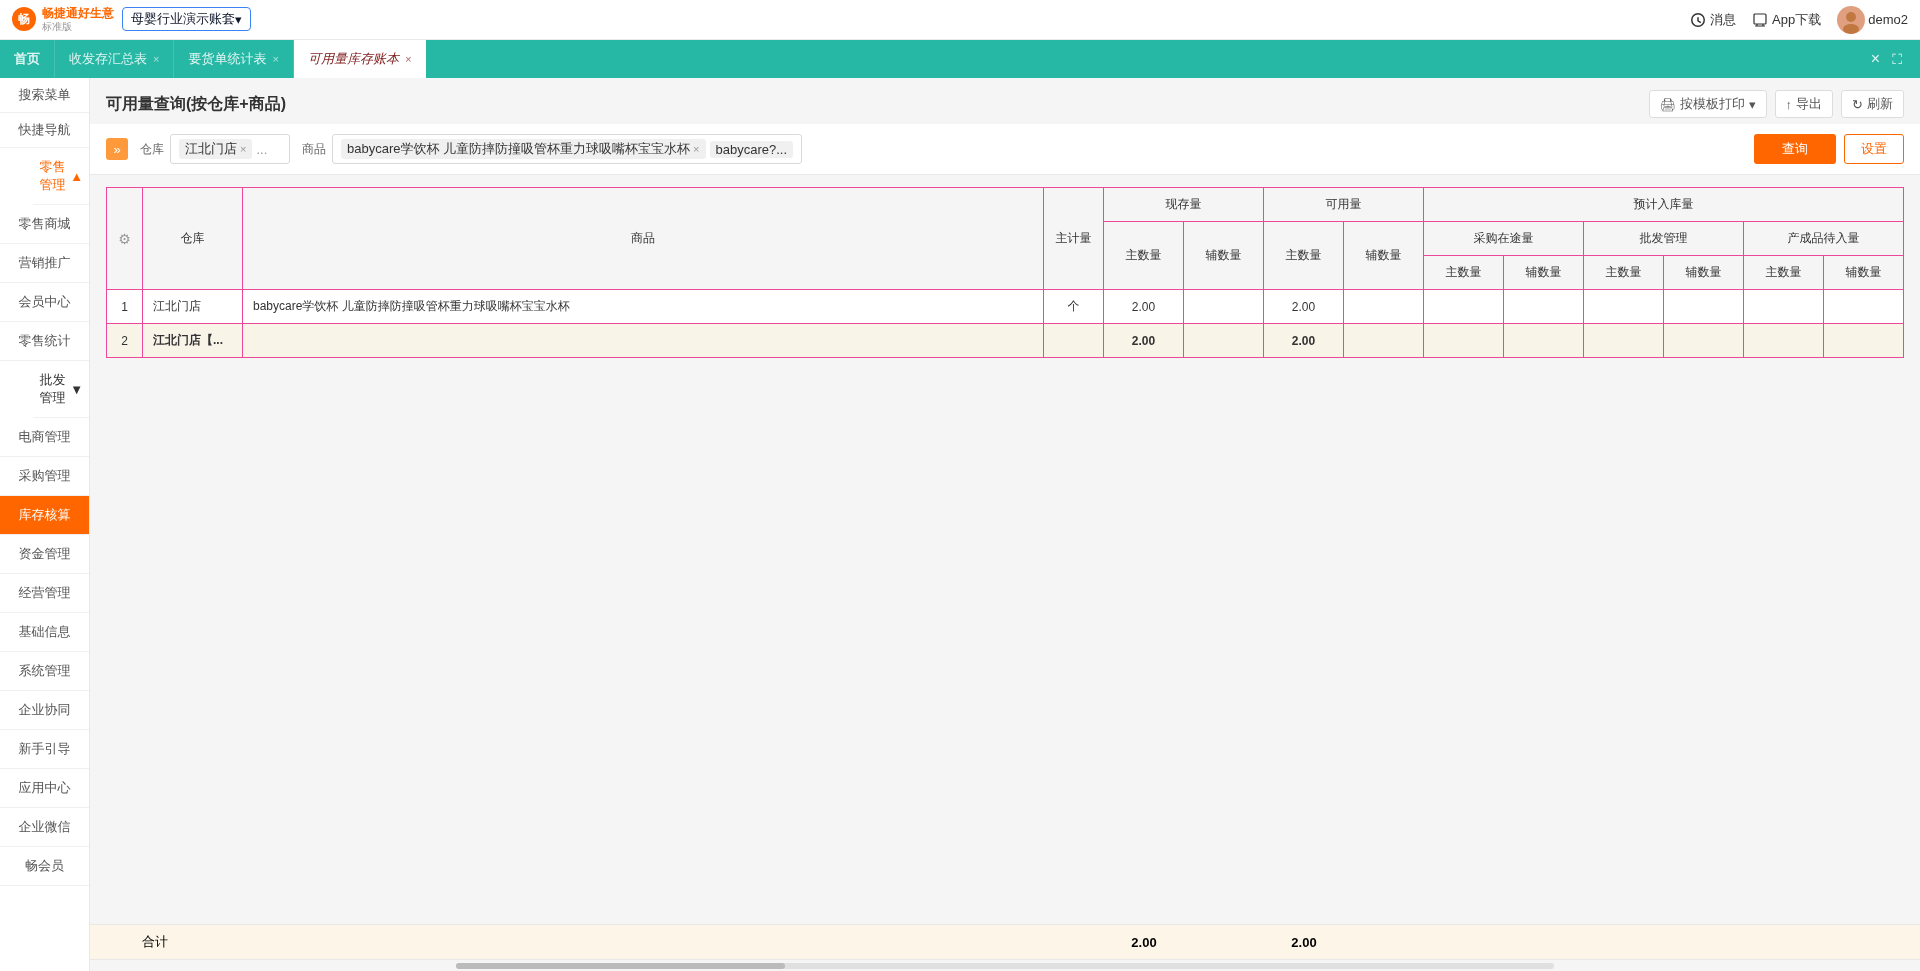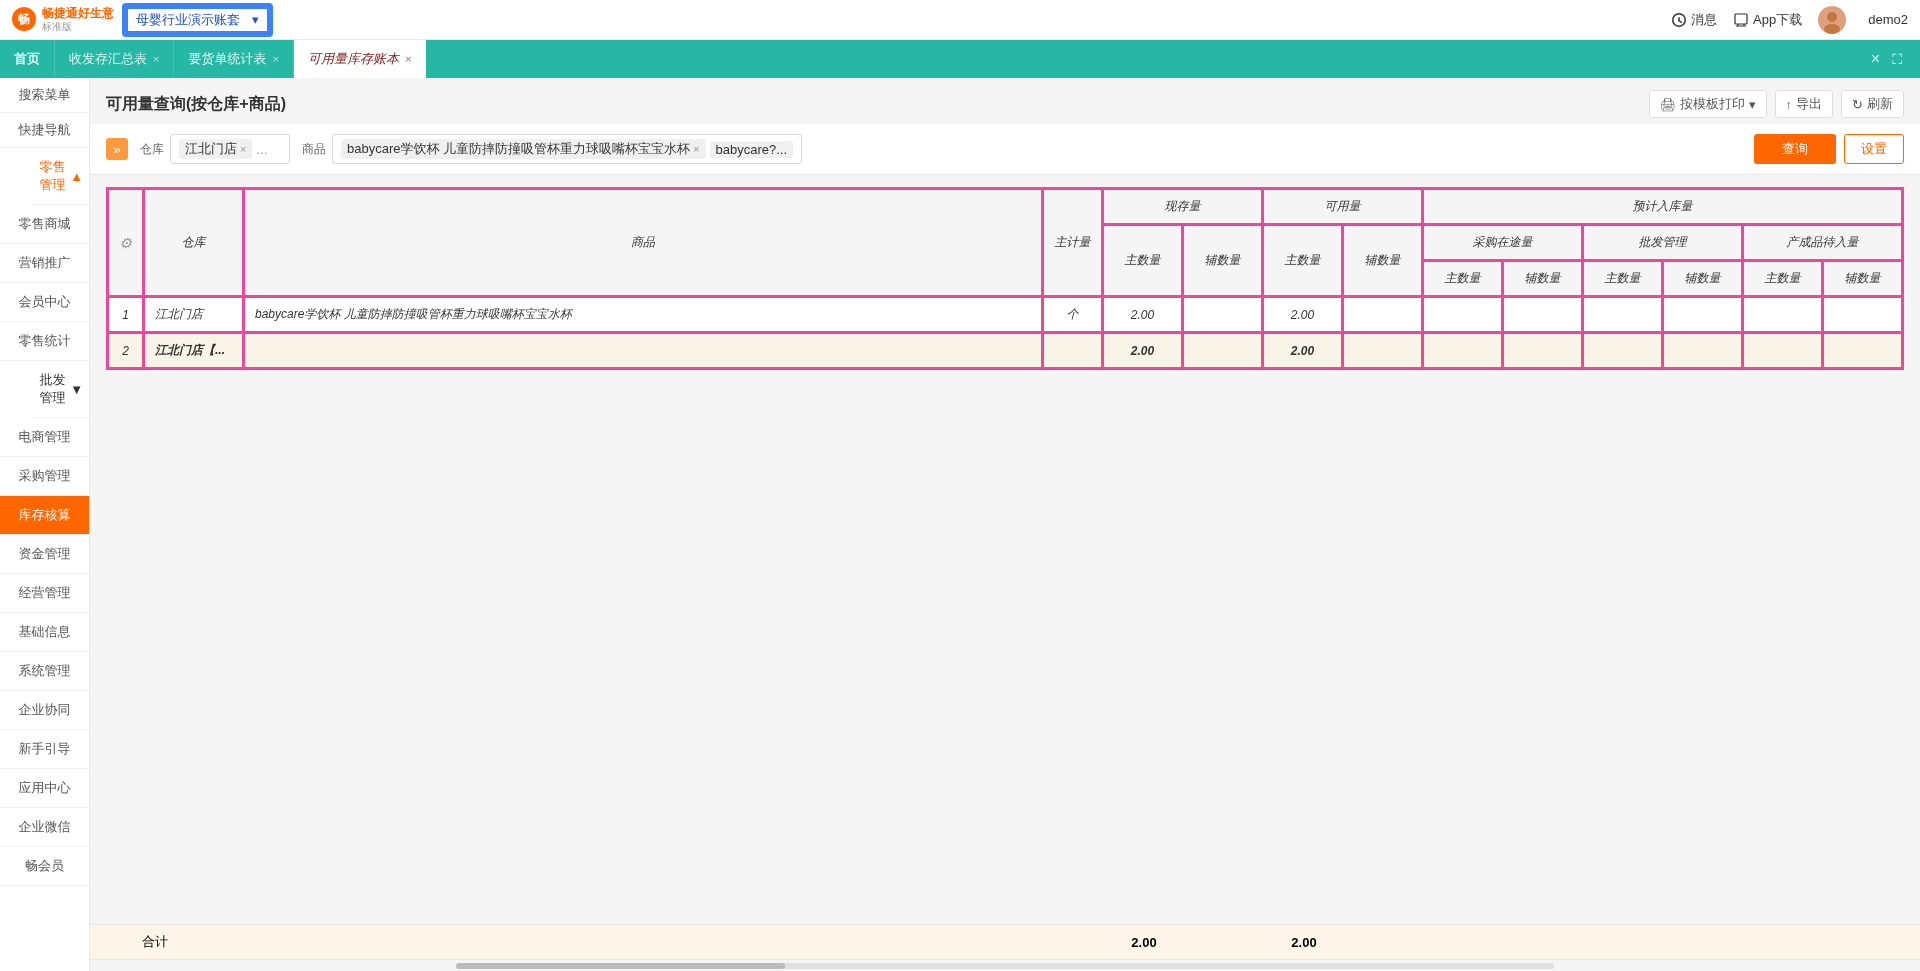--- a/index.html
+++ b/index.html
@@ -13,23 +13,23 @@
       display: flex;
       align-items: center;
       justify-content: space-between;
       padding: 0 12px;
       flex-shrink: 0;
     }
     .top-bar-left { display: flex; align-items: center; gap: 8px; }
     .logo-area { display: flex; align-items: center; gap: 6px; }
     .logo-icon { width: 24px; height: 24px; background: #ff6600; border-radius: 50%; display: flex; align-items: center; justify-content: center; color: #fff; font-size: 12px; font-weight: bold; }
     .template-select {
-      display: flex; align-items: center; gap: 12px;
-      border: 6px solid #3b82f6; border-radius: 4px; padding: 2px 8px;
-      cursor: pointer; color: #1d4ed8; font-size: 12px; min-width: 120px;
+      display: flex; align-items: center; gap: 0;
+      border: 1px solid #3b82f6; border-radius: 4px; padding: 2px 8px;
+      cursor: pointer; color: #0f172a; font-size: 12px; min-width: 120px;
     }
     .top-bar-right { display: flex; align-items: center; gap: 16px; }
     .top-bar-btn { display: flex; align-items: center; gap: 4px; cursor: pointer; color: #333; font-size: 12px; }
     .top-bar-btn svg { width: 16px; height: 16px; }
     .avatar { width: 28px; height: 28px; border-radius: 50%; background: #e0a080; display: flex; align-items: center; justify-content: center; overflow: hidden; }
     .user-name { font-size: 13px; color: #333; cursor: pointer; }
 
     
     .nav-tabs {
       height: 38px;
@@ -152,25 +152,24 @@
     }
     .btn-settings {
       background: #fff; color: #ff6600; border: 1px solid #ff6600;
       padding: 5px 16px; border-radius: 3px; cursor: pointer; font-size: 13px;
     }
 
     
     .table-area { flex: 1; overflow: auto; padding: 12px 16px; }
     .data-table { width: 100%; border-collapse: collapse; background: #fff; }
     .data-table th, .data-table td {
-      border: 3px solid #ec4899;
+      border: 1px solid #ec4899;
       padding: 8px 10px;
       font-size: 12px;
       text-align: center;
-      font-style: italic;
     }
     .data-table th {
       background: #f5f5f5;
       color: #333;
       font-weight: normal;
     }
     .data-table td { color: #333; }
     .col-settings { width: 36px; }
     .col-warehouse { width: 100px; text-align: left; }
     .col-product { text-align: left; }
@@ -219,21 +218,21 @@
         </svg>
       <span>消息</span>
     </div>
     <div class="top-bar-btn">
       <svg viewBox="0 0 16 16" fill="currentColor">
           <rect x="2" y="2" width="12" height="10" rx="1" fill="none" stroke="currentColor" stroke-width="1.2"></rect>
           <path d="M5 12v2M11 12v2M3 14h10" stroke="currentColor" stroke-width="1.2"></path>
         </svg>
       <span>App下载</span>
     </div>
-    <div style="display:flex;align-items:center;gap:22px;cursor:pointer;">
+    <div style="display:flex;align-items:center;gap:3px;cursor:pointer;">
       <div class="avatar">
         <svg viewBox="0 0 28 28" width="28" height="28">
             <circle cx="14" cy="11" r="5" fill="#c07840"></circle>
             <ellipse cx="14" cy="23" rx="8" ry="5" fill="#c07840"></ellipse>
           </svg>
       </div>
       <span class="user-name">demo2</span>
     </div>
   </div>
 </div>

